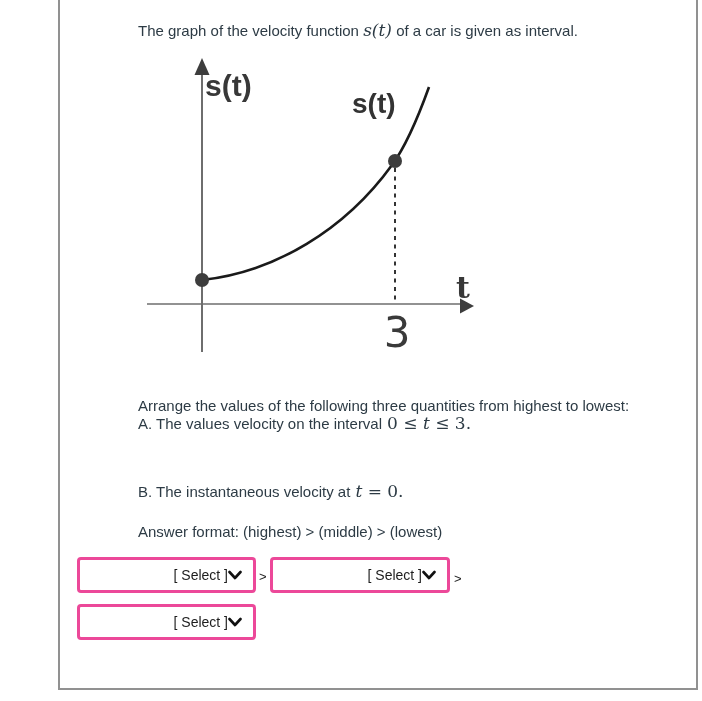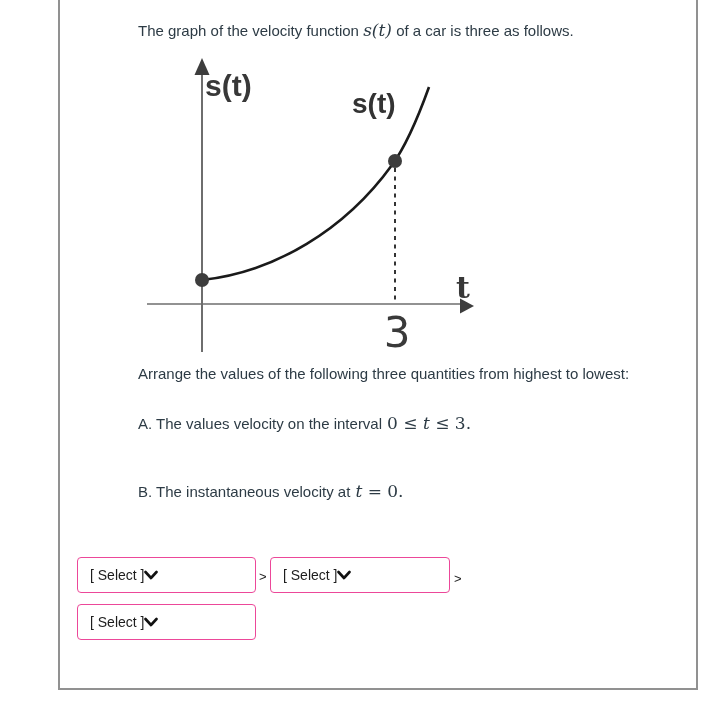--- a/index.html
+++ b/index.html
@@ -48,47 +48,47 @@
     left: 80px;
     top: 55px;
     width: 340px;
     height: 305px;
   }
   .select-box {
     position: absolute;
     width: 179px;
     height: 36px;
     box-sizing: border-box;
-    border: 1px solid #ec4899;
+    border: 3px solid #ec4899;
     border-radius: 4px;
     background: #ffffff;
     display: flex;
     align-items: center;
-    justify-content: flex-start;
+    justify-content: flex-end;
     padding: 0 11px 0 12px;
     font-size: 14px;
     color: #1d1d1d;
     cursor: pointer;
   }
   .gt-sep {
     position: absolute;
     font-size: 13px;
     color: #1d1d1d;
   }
 </style>
 </head>
 <body>
 
 <div class="page">
   <div class="panel">
 
     <div class="txt" style="top:21px;">
       <span>The graph of the velocity function</span>
       <span class="math all-italic">s(t)</span>
-      <span>of a car is three as follows.</span>
+      <span>of a car is given as interval.</span>
     </div>
 
     <div class="graph-wrap">
       <svg width="340" height="305" viewBox="0 0 340 305">
 
         <line x1="62" y1="16" x2="62" y2="297" stroke="#6e6e6e" stroke-width="2"></line>
         <line x1="7" y1="249" x2="324" y2="249" stroke="#6e6e6e" stroke-width="1.6"></line>
 
         <polygon points="62,3 54.5,20 69.5,20" fill="#3d3d3d"></polygon>
         <polygon points="334,251 320,243.5 320,258.5" fill="#3d3d3d"></polygon>
@@ -100,33 +100,34 @@
         <circle cx="62" cy="225" r="7" fill="#3d3d3d"></circle>
         <circle cx="255" cy="106" r="7" fill="#3d3d3d"></circle>
 
         <text x="65" y="41" font-family="Liberation Sans, sans-serif" font-size="30" font-weight="bold" fill="#383838">s(t)</text>
         <text x="212" y="58" font-family="Liberation Sans, sans-serif" font-size="28" font-weight="600" fill="#333333">s(t)</text>
         <text x="316" y="243" font-family="DejaVu Serif, serif" font-size="30" font-weight="bold" fill="#383838">t</text>
         <text x="257" y="292" text-anchor="middle" font-family="DejaVu Sans, sans-serif" font-size="42" font-weight="500" fill="#3a3a3a">3</text>
       </svg>
     </div>
 
-    <div class="txt" style="top:364px;">Arrange the values of the following three quantities from highest to lowest:</div>
+    <div class="txt" style="top:396px;">Arrange the values of the following three quantities from highest to lowest:</div>
 
     <div class="txt" style="top:414px;">
       <span>A.</span>
       <span>The values velocity on the interval</span><span class="math mleft"><span>0 ≤ </span><span class="var">t</span><span> ≤ 3.</span></span>
     </div>
 
     <div class="txt" style="top:474px;margin-top:8px;">
       <span>B.</span>
       <span>The instantaneous velocity at</span><span class="math mleft"><span></span><span class="var">t</span><span> = 0.</span></span>
     </div>
 
 
+    <div class="txt" style="top:522px;">Answer format: (highest) &gt; (middle) &gt; (lowest)</div>
 
     <div class="select-box" style="left:17px; top:557px;">
       <span>[ Select ]</span>
       <svg width="14" height="10" viewBox="0 0 14 10">
         <polyline points="1.5,2 7,8 12.5,2" fill="none" stroke="#111111" stroke-width="2.6" stroke-linecap="round" stroke-linejoin="round"></polyline>
       </svg>
     </div>
     <div class="gt-sep" style="left:199px; top:569px;">&gt;</div>
     <div class="select-box" style="left:210px; top:557px; width:180px;">
       <span>[ Select ]</span>

